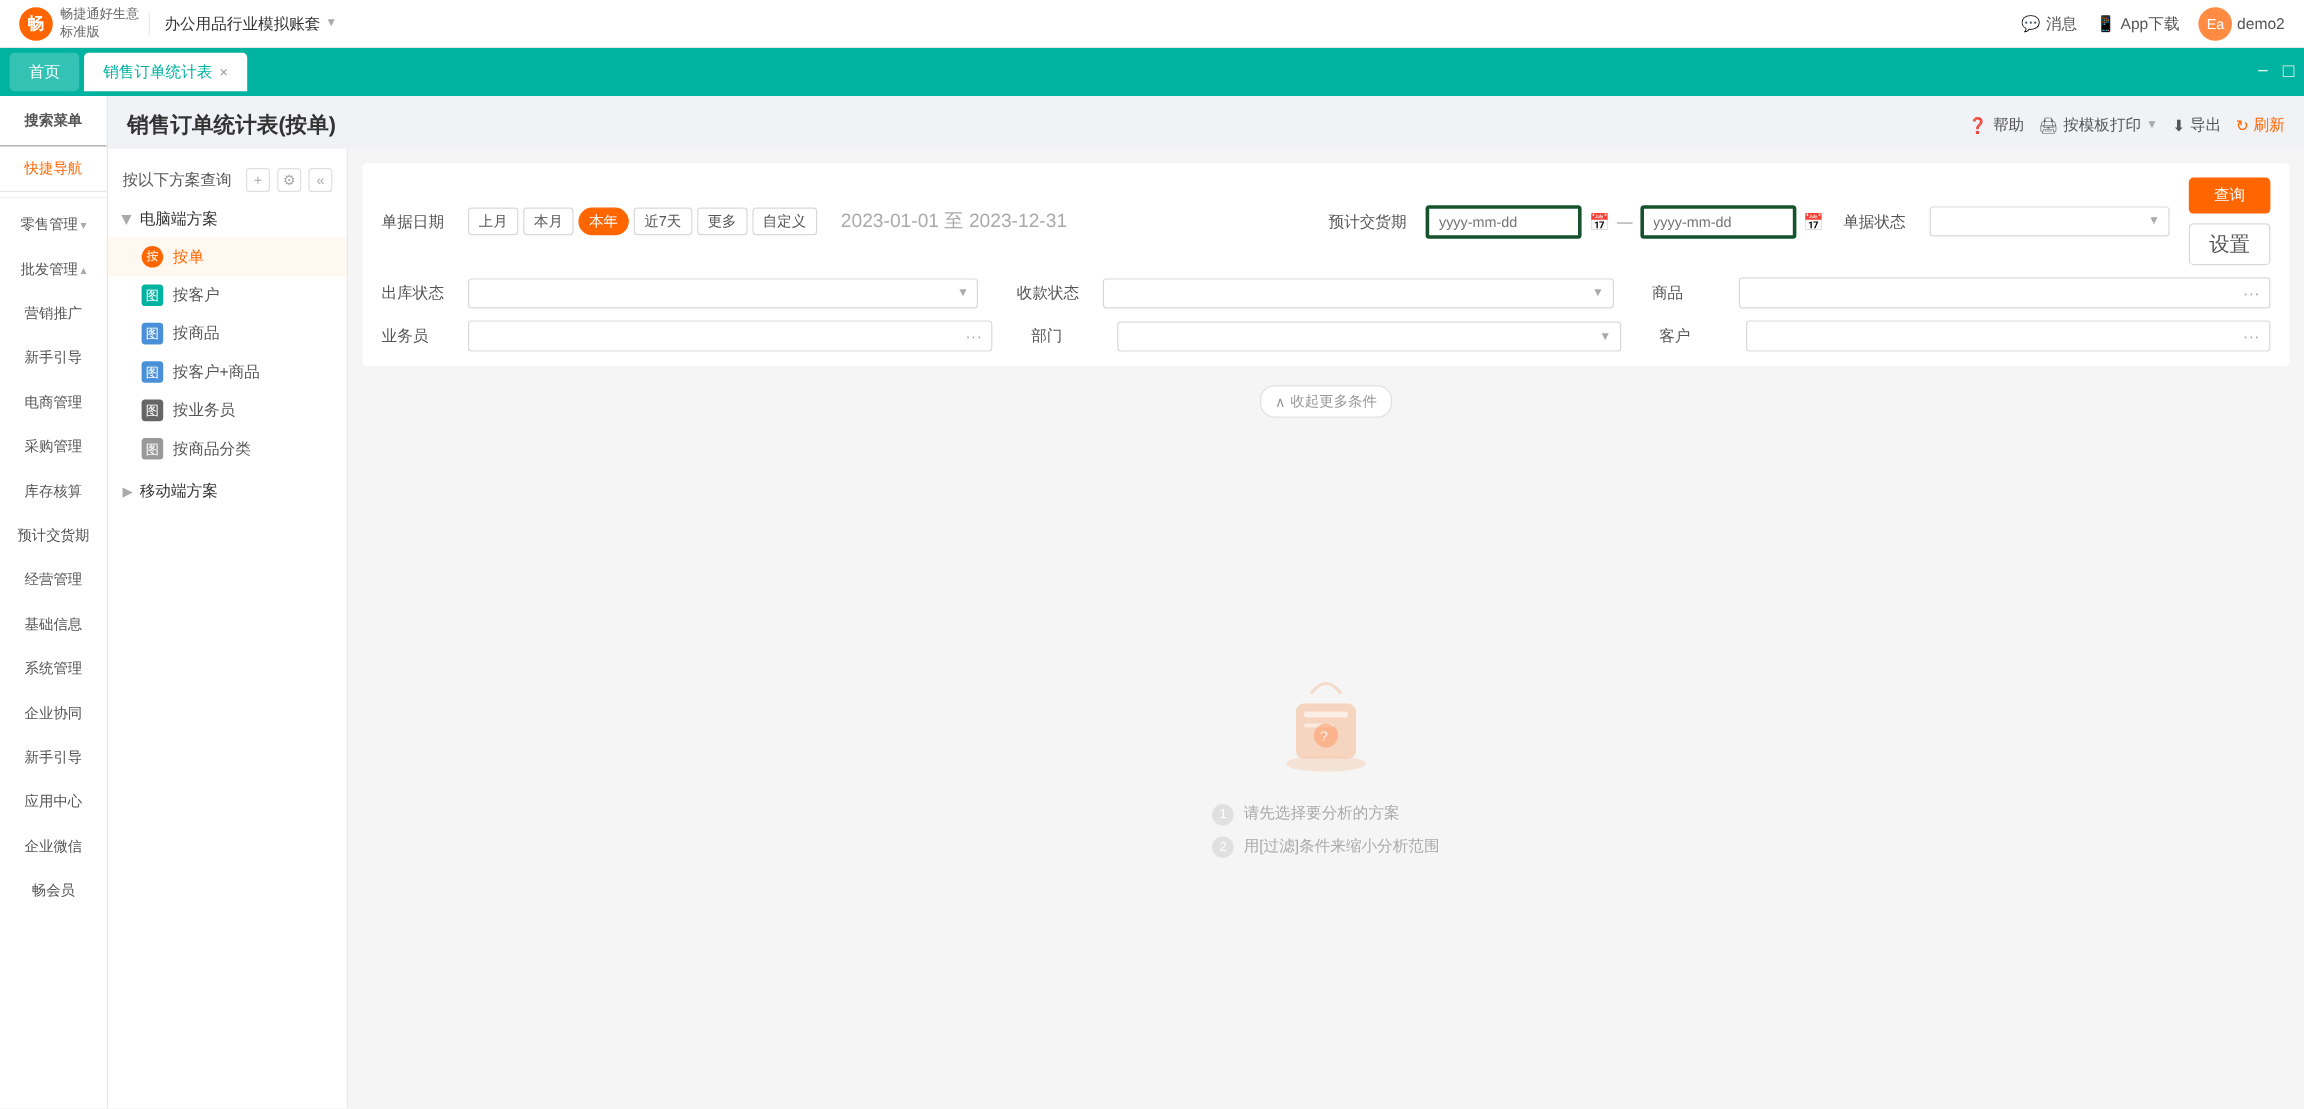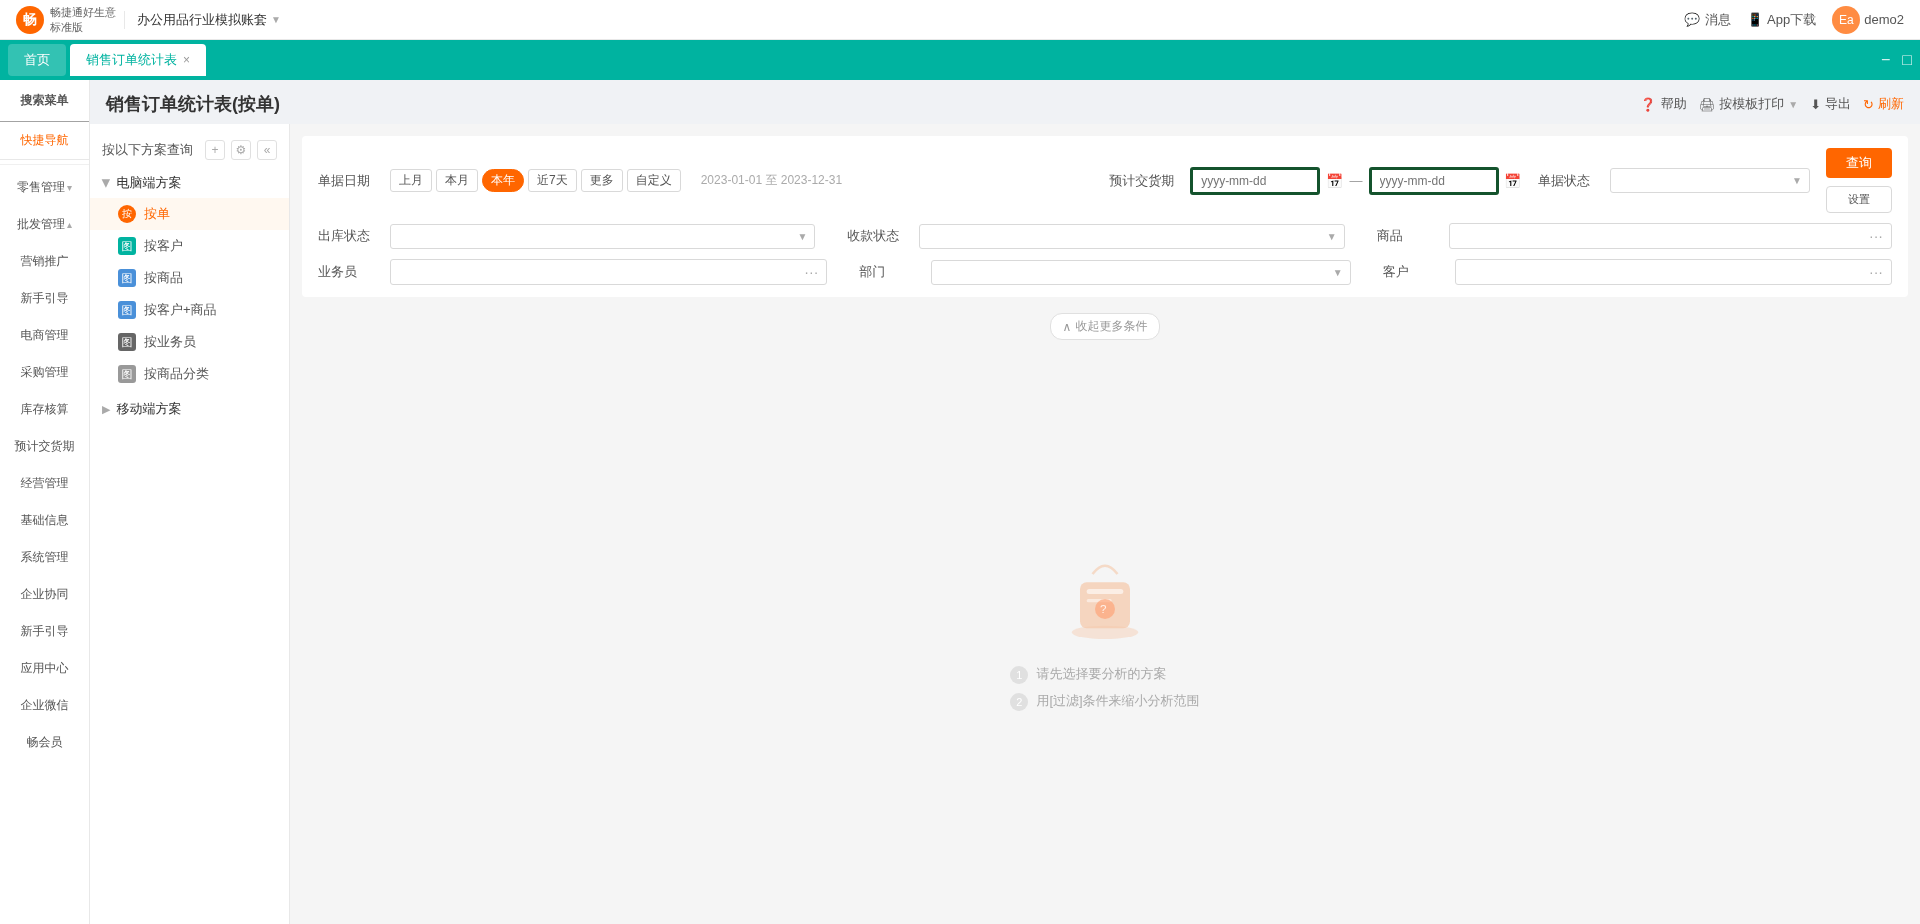--- a/index.html
+++ b/index.html
@@ -70,21 +70,21 @@
     .right-panel { flex: 1; display: flex; flex-direction: column; overflow: hidden; padding: 12px; background: #f5f5f5; }
 
     
     .filter-area { background: #fff; border-radius: 4px; padding: 12px 16px; margin-bottom: 8px; flex-shrink: 0; }
     .filter-row { display: flex; align-items: center; gap: 16px; margin-bottom: 10px; }
     .filter-row:last-child { margin-bottom: 0; }
     .filter-label { color: #555; font-size: 13px; white-space: nowrap; min-width: 56px; }
     .date-btns { display: flex; align-items: center; gap: 4px; }
     .date-btn { padding: 2px 8px; border: 1px solid #d9d9d9; border-radius: 3px; cursor: pointer; font-size: 12px; color: #555; background: #fff; }
     .date-btn.active { background: #ff6600; color: #fff; border-color: #ff6600; border-radius: 12px; }
-    .date-range-text { font-size: 12px; color: #aaa; margin-left: 4px; }
+    .date-range-text { font-size: 16px; color: #aaa; margin-left: 4px; }
     .date-input-group { display: flex; align-items: center; gap: 6px; }
     .date-input { border: 3px solid #14532d; border-radius: 3px; padding: 4px 8px; font-size: 12px; color: #aaa; background: #fff; width: 130px; }
     .date-sep { color: #999; }
     .select-input { border: 1px solid #d9d9d9; border-radius: 3px; padding: 4px 28px 4px 8px; font-size: 13px; color: #333; background: #fff; position: relative; min-width: 160px; appearance: none; cursor: pointer; }
     .select-wrapper { position: relative; display: inline-flex; align-items: center; }
     .select-wrapper .chevron-icon { position: absolute; right: 8px; color: #aaa; font-size: 10px; pointer-events: none; }
     .filter-more-btn { color: #aaa; cursor: pointer; font-size: 14px; }
     .field-select-wrapper { display: flex; align-items: center; border: 1px solid #d9d9d9; border-radius: 3px; padding: 4px 8px; background: #fff; flex: 1; min-width: 0; }
     .field-input { flex: 1; border: none; outline: none; font-size: 13px; color: #333; background: transparent; min-width: 0; }
 
@@ -94,21 +94,21 @@
 
     
     .empty-state { flex: 1; display: flex; flex-direction: column; align-items: center; justify-content: center; gap: 16px; }
     .empty-icon { width: 100px; height: 100px; }
     .empty-tips { display: flex; flex-direction: column; gap: 8px; }
     .empty-tip { display: flex; align-items: flex-start; gap: 8px; color: #aaa; font-size: 13px; }
     .tip-num { width: 18px; height: 18px; border-radius: 50%; background: #e0e0e0; color: #fff; font-size: 11px; display: flex; align-items: center; justify-content: center; flex-shrink: 0; margin-top: 1px; }
 
     
     .query-btn { background: #ff6600; color: #fff; border: none; border-radius: 4px; padding: 6px 20px; font-size: 13px; cursor: pointer; white-space: nowrap; }
-    .settings-btn { background: #fff; color: #555; border: 1px solid #d9d9d9; border-radius: 4px; padding: 5px 16px; font-size: 11px; cursor: pointer; white-space: nowrap; margin-top: 4px; }
+    .settings-btn { background: #fff; color: #555; border: 1px solid #d9d9d9; border-radius: 4px; padding: 5px 16px; font-size: 17px; cursor: pointer; white-space: nowrap; margin-top: 4px; }
     .btn-group { display: flex; flex-direction: column; gap: 4px; flex-shrink: 0; }
 
     .calendar-icon { color: #ff8c42; cursor: pointer; font-size: 14px; }
     .menu-section-item { display: flex; align-items: center; justify-content: center; padding: 10px 4px; cursor: pointer; color: #555; font-size: 12px; border-radius: 4px; text-align: right; }
     .menu-section-item .with-arrow { display: flex; align-items: center; gap: 2px; }
     .arrow-icon { font-size: 10px; color: #aaa; }
 
     
     .divider { height: 1px; background: #f0f0f0; margin: 4px 0; }
   </style>

